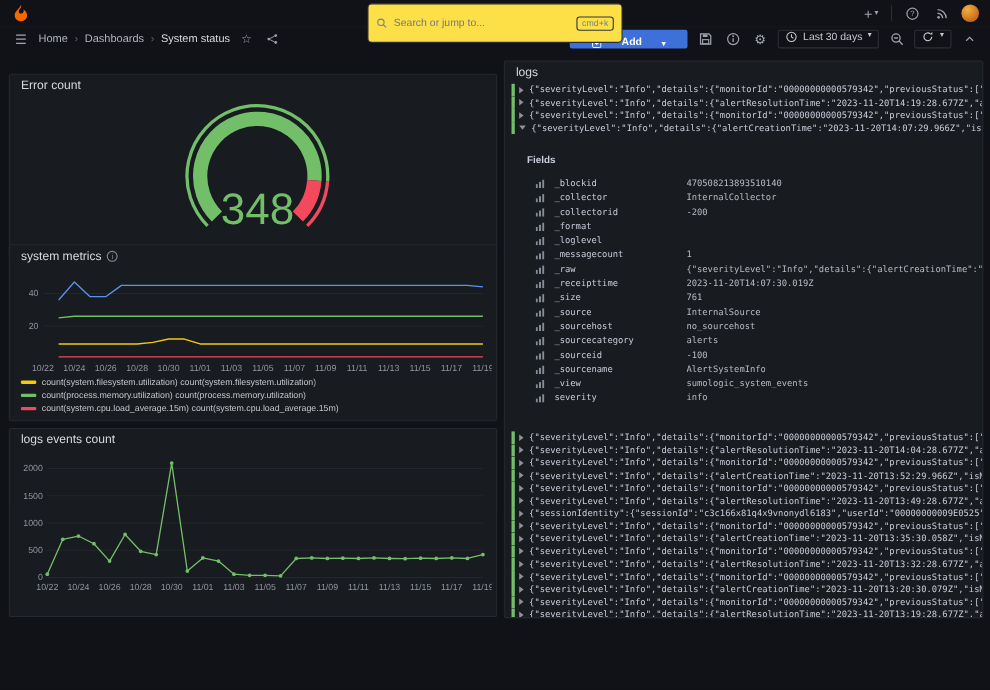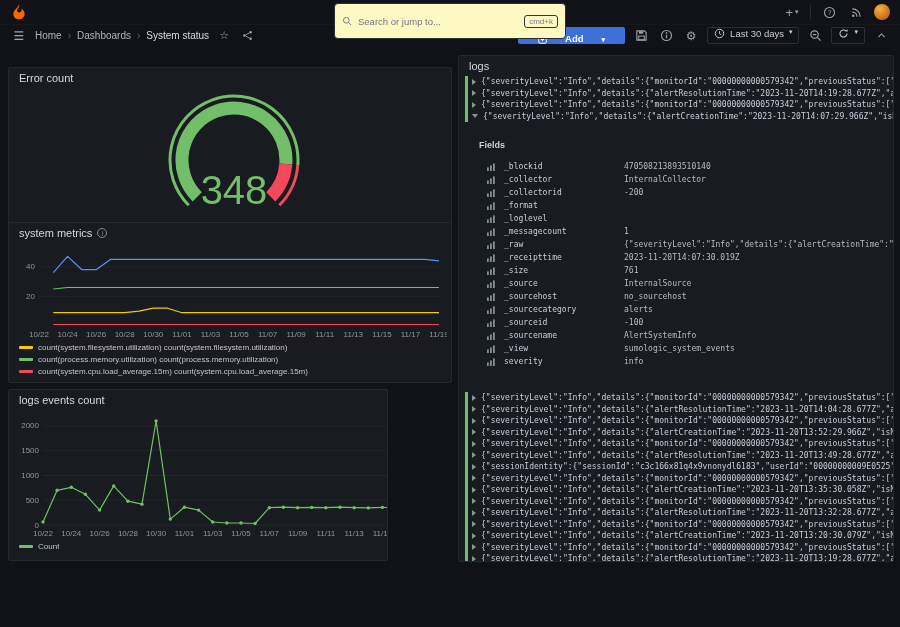--- a/index.html
+++ b/index.html
@@ -15,21 +15,21 @@
   .topbar {
     position:relative; height:25px;
     display:flex; align-items:center;
     padding:0 10px;
     border-bottom:1px solid #17181d;
   }
   .logo { width:18px; height:18px; display:flex; align-items:center; }
   .searchbox {
     position:absolute; left:50%; top:3px; transform:translateX(-50%);
     width:232px; height:18px;
-    background:#fef9c3; border:1px solid #2a2d34; border-radius:4px;
+    background:#fde047; border:1px solid #2a2d34; border-radius:4px;
     display:flex; align-items:center; gap:6px; padding:17px 7px;
     font-size:9.5px; color:#737881;
   }
   .s-kbd {
     margin-left:auto; border:1px solid #33363e; border-radius:3px;
     padding:0 4px; font-size:8px; color:#7b8087; line-height:11px;
   }
   .tb-right { margin-left:auto; display:flex; align-items:center; gap:9px; }
   .icon-btn {
     min-width:18px; height:20px; display:flex; align-items:center; justify-content:center;
@@ -74,21 +74,21 @@
     height:20px; display:flex; align-items:center; gap:5px; padding:0 10px;
     cursor:pointer;
   }
   .panel-title { font-size:11px; color:#d8d9da; }
   .info-i {
     width:10px; height:10px; border:1px solid #868b94; border-radius:50%;
     font-size:7px; color:#868b94; display:flex; align-items:center; justify-content:center;
   }
   #p-gauge      { left:8px;   top:20px;   width:444px; height:168px; }
   #p-metrics    { left:8px;   top:175px; width:444px; height:161px; }
-  #p-logsevents { left:8px;   top:342px; width:380px; height:172px; }
+  #p-logsevents { left:8px;   top:342px; width:444px; height:172px; }
   #p-logs       { left:458px; top:8px;   width:436px; height:507px; }
 
   .chart { display:block; margin:0 4px; }
 
   .legend { padding:2px 0 0 10px; }
   .legend-item { display:flex; align-items:center; gap:5px; height:12px; cursor:pointer; }
   .swatch { width:14px; height:3px; border-radius:1px; flex:none; }
   .legend-label { font-size:8px; color:#c3c6cc; white-space:nowrap; overflow:hidden; }
 
   
@@ -350,26 +350,20 @@
           <circle cx="327.0" cy="97.2" r="1.7" fill="#73BF69"></circle>
           <circle cx="341.1" cy="97.7" r="1.7" fill="#73BF69"></circle>
           <circle cx="355.3" cy="97.9" r="1.7" fill="#73BF69"></circle>
           <circle cx="369.4" cy="97.4" r="1.7" fill="#73BF69"></circle>
           <circle cx="383.6" cy="97.7" r="1.7" fill="#73BF69"></circle>
           <circle cx="397.7" cy="97.2" r="1.7" fill="#73BF69"></circle>
           <circle cx="411.9" cy="97.7" r="1.7" fill="#73BF69"></circle>
           <circle cx="426.0" cy="94.2" r="1.7" fill="#73BF69"></circle>
         </svg>
       </div>
-    <div class="legend" id="legend-logsevents">
-        <div class="legend-item">
-          <span class="swatch" style="background:#73BF69"></span>
-          <span class="legend-label">Count</span>
-        </div>
-      </div>
   </section>
 
   <section class="panel" id="p-logs">
     <div class="panel-header">
       <span class="panel-title">logs</span>
     </div>
     <div id="log-rows-top">
         <div class="log-row">
           <span class="log-bar"></span>
           <span class="tri tri-right"></span>

